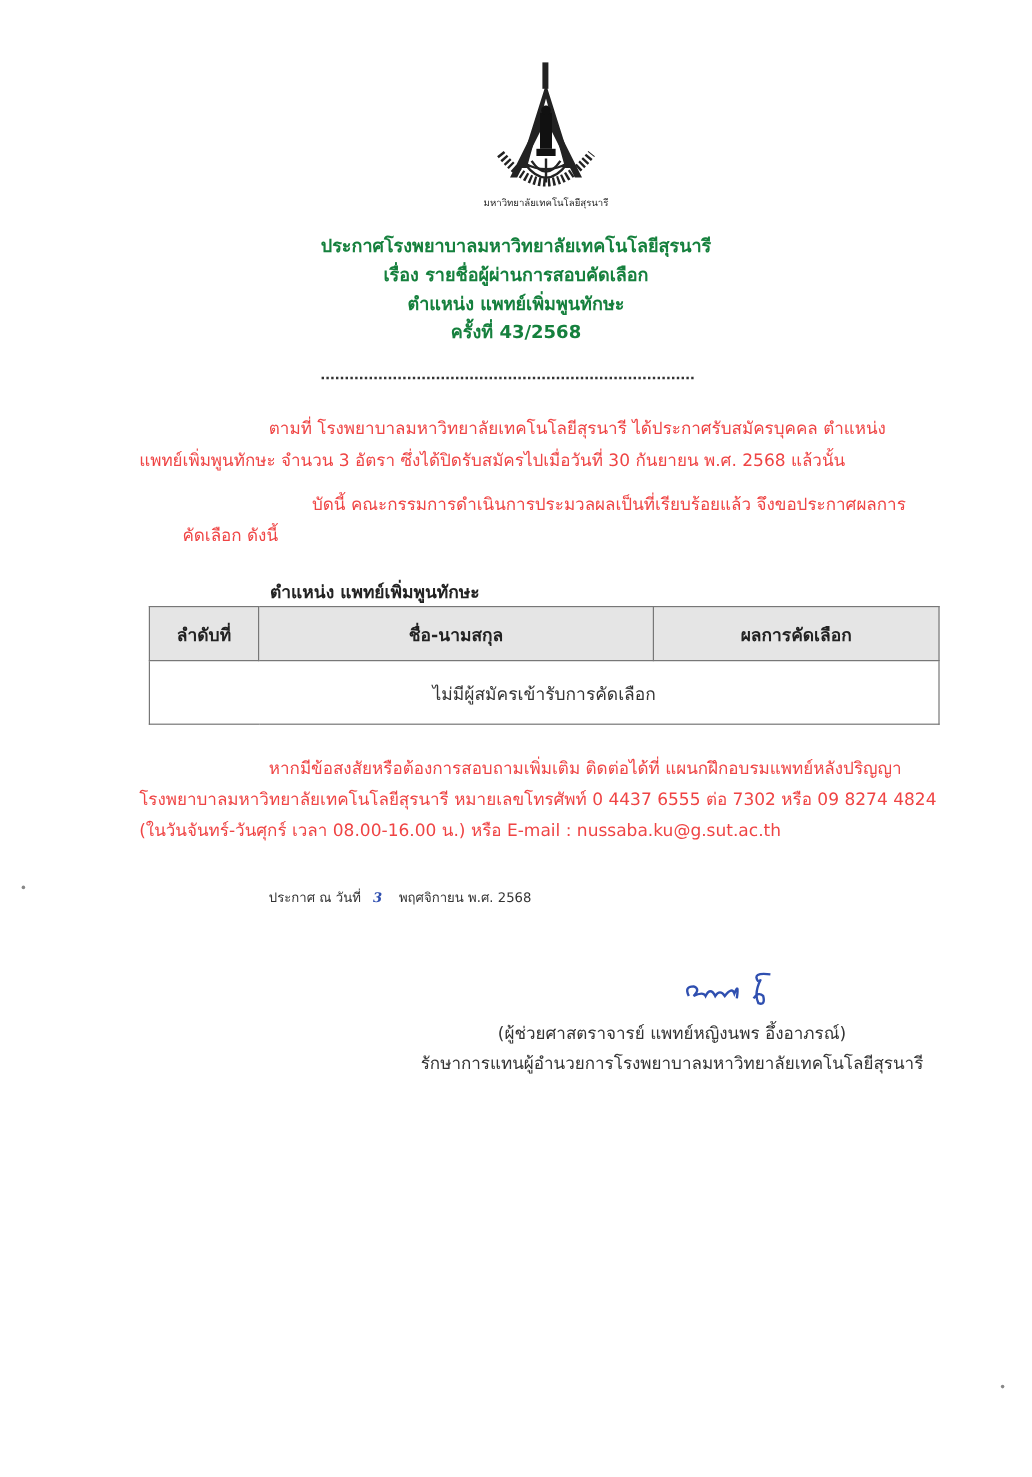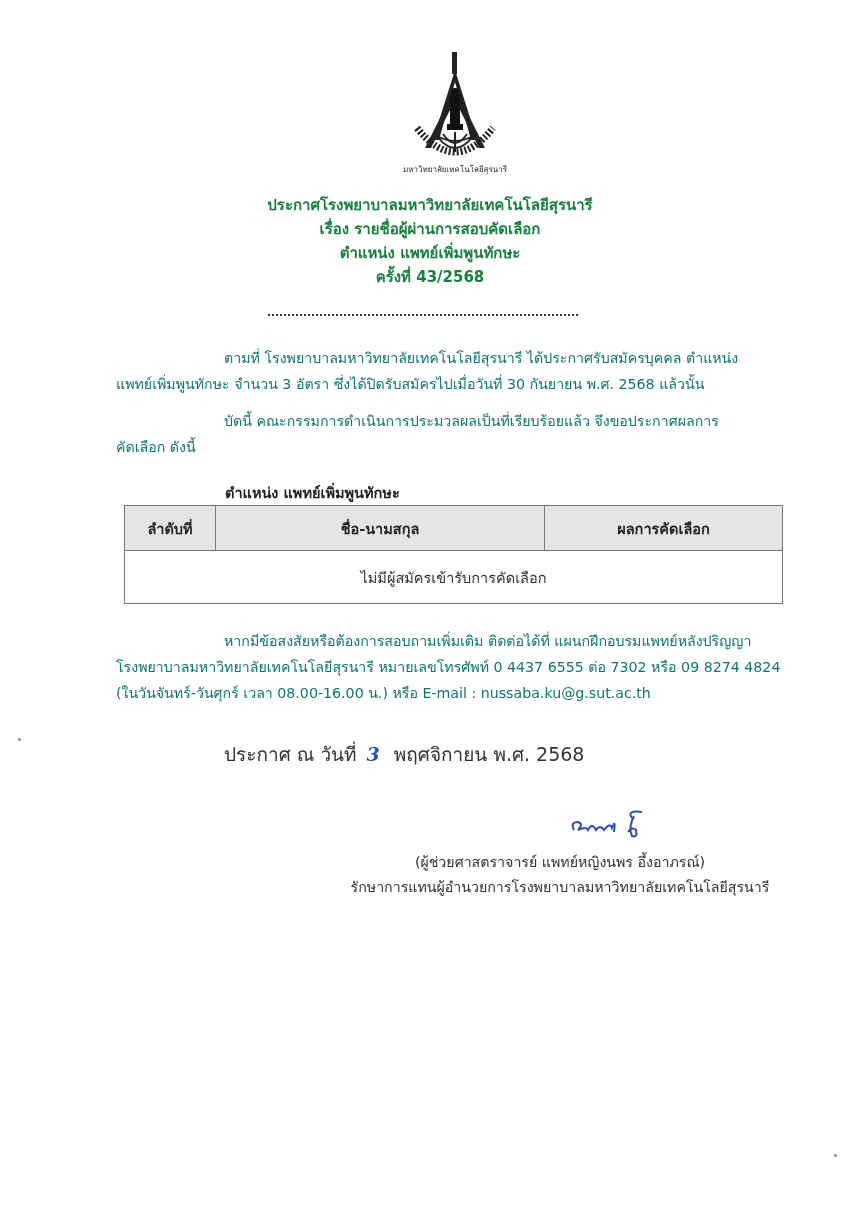--- a/index.html
+++ b/index.html
@@ -15,42 +15,42 @@
     position: absolute; left: 0; top: 193px; width: 860px; text-align: center;
     font-weight: bold; font-size: 15px; line-height: 24px; color: #15803d;
   }
   .title-block div { height: 24px; }
   .dots {
     position: absolute; left: 268px; top: 308px; width: 310px; height: 6px;
     border-bottom: 2px dotted #333;
   }
   .para {
     position: absolute; left: 116px; width: 670px; font-size: 14.2px; line-height: 26px;
-    color: #0f766e;
+    color: #ef4444;
   }
   .para .indent { padding-left: 108px; }
   .p1 { top: 345px; }
-  .p2 { top: 408px; }
+  .p2 { top: 408px; margin-left: 36px; }
   .section-label {
     position: absolute; left: 225px; top: 481px; font-weight: bold; font-size: 14.5px; color: #222;
   }
   table.results {
     position: absolute; left: 124px; top: 505px; width: 659px;
     border-collapse: collapse; font-size: 14.5px; color: #333;
   }
   table.results th {
     background: #e5e5e5; font-weight: bold; height: 42px; border: 1px solid #777;
     text-align: center; color: #222;
   }
   table.results td {
     height: 50px; border: 1px solid #777; text-align: center; font-weight: normal;
   }
   .p3 { top: 628px; }
   .date-line {
-    position: absolute; left: 224px; top: 739px; font-size: 19px; color: #333;
+    position: absolute; left: 224px; top: 739px; font-size: 11px; color: #333;
   }
   .date-line .hand {
     color: #2f4fb0; font-style: italic; font-weight: bold; padding: 0 14px 0 10px;
     font-family: "DejaVu Serif", serif;
   }
   .signature {
     position: absolute; left: 566px; top: 808px; width: 90px; height: 34px;
   }
   .signer {
     position: absolute; left: 320px; top: 850px; width: 480px; text-align: center;

